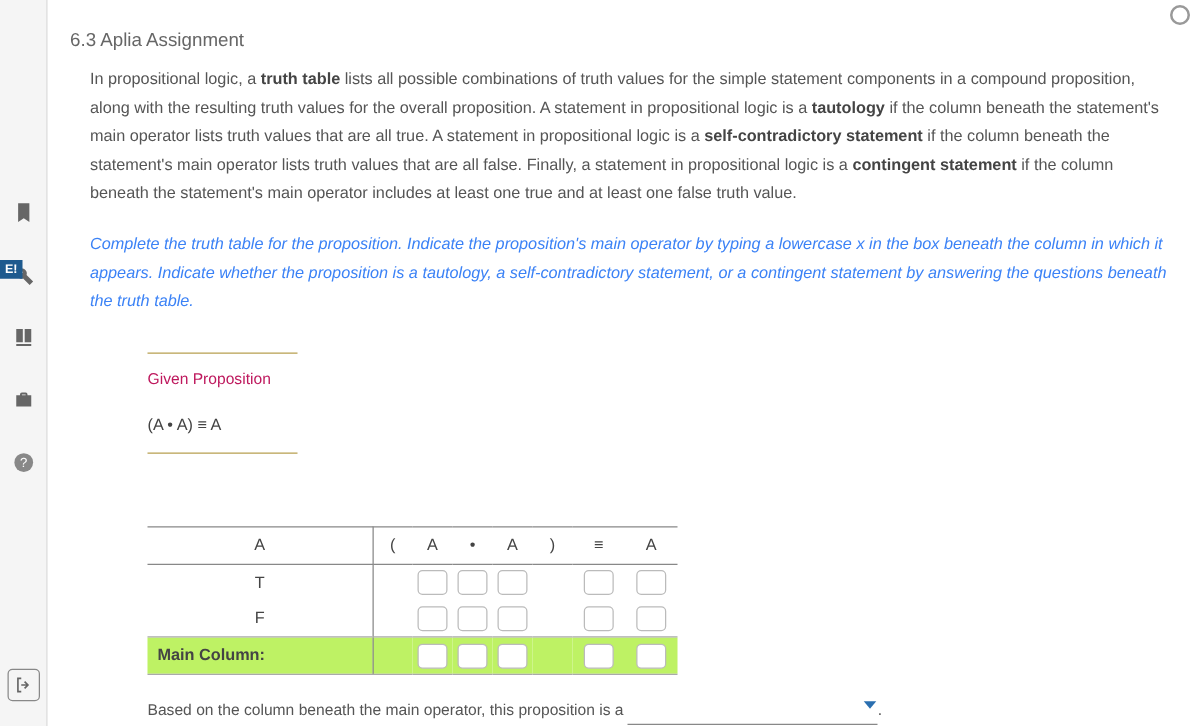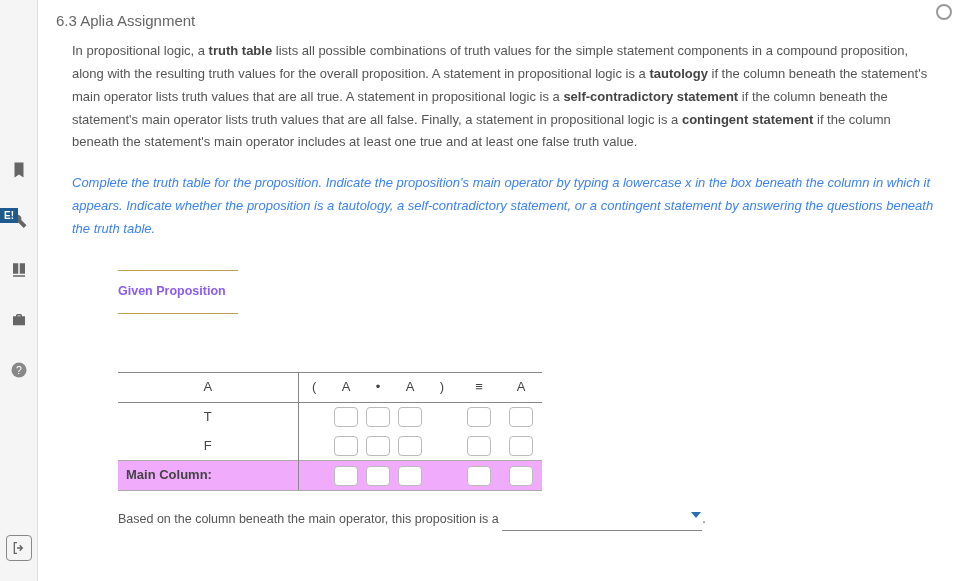--- a/index.html
+++ b/index.html
@@ -46,21 +46,21 @@
       margin-bottom: 20px;
       border: 1px solid #888;
       border-radius: 4px;
       padding: 4px;
       color: #666;
     }
     .exit-box svg { width: 16px; height: 16px; display: block; }
 
     .main {
       flex: 1;
-      padding: 8px 18px 0 18px;
+      padding: 20px 18px 0 18px;
       font-size: 13px;
       line-height: 1.75;
       color: #555;
       position: relative;
     }
     .page-title {
       font-size: 15px;
       color: #666;
       margin-bottom: 6px;
       font-weight: normal;
@@ -75,21 +75,21 @@
     }
     .prop-section { margin-left: 62px; }
     .hr-short {
       width: 120px;
       height: 1px;
       background: #b8a050;
       margin-bottom: 10px;
       border: none;
     }
     .hr-short.bottom { margin-top: 10px; margin-bottom: 0; }
-    .prop-label { font-weight: bold; font-size: 12.5px; color: #8b5cf6; }
+    .prop-label { font-weight: normal; font-size: 12.5px; color: #be185d; }
     .prop-expr { font-size: 13px; color: #444; margin-top: 14px; }
 
     .table-wrap { margin-left: 62px; margin-top: 58px; }
     .table-titles { display: flex; font-weight: bold; font-size: 12.5px; color: #444; }
     .table-titles .gtv { width: 180px; }
     .table-titles .tt { margin-left: 60px; }
 
     table.truth {
       border-collapse: collapse;
       margin-top: 2px;
@@ -101,21 +101,21 @@
       padding: 3px 0;
       height: 24px;
       font-weight: normal;
     }
     table.truth .col-gtv { width: 180px; border-right: 1px solid #888; }
     table.truth .col-sym { width: 32px; }
     table.truth .col-wide { width: 42px; }
     table.truth tr.hdr td { border-bottom: 1px solid #888; border-top: 1px solid #888; }
     table.truth tr.hdr td.col-gtv { border-top: 1px solid #888; }
     table.truth tr.main-row td {
-      background: #f0abfc;
+      background: #bef264;
       border-top: 1px solid #aaa;
       border-bottom: 1px solid #aaa;
     }
     table.truth tr.main-row td:first-child {
       font-weight: bold;
       text-align: left;
       padding-left: 8px;
     }
     .cell-input {
       width: 24px;
@@ -204,20 +204,21 @@
 
   <p class="intro">
     <span>In propositional logic, a </span><b>truth table</b><span> lists all possible combinations of truth values for the simple statement components in a compound proposition, along with the resulting truth values for the overall proposition. A statement in propositional logic is a </span><b>tautology</b><span> if the column beneath the statement's main operator lists truth values that are all true. A statement in propositional logic is a </span><b>self-contradictory statement</b><span> if the column beneath the statement's main operator lists truth values that are all false. Finally, a statement in propositional logic is a </span><b>contingent statement</b><span> if the column beneath the statement's main operator includes at least one true and at least one false truth value.</span>
   </p>
 
   <p class="instructions">Complete the truth table for the proposition. Indicate the proposition's main operator by typing a lowercase x in the box beneath the column in which it appears. Indicate whether the proposition is a tautology, a self-contradictory statement, or a contingent statement by answering the questions beneath the truth table.</p>
 
   <div class="prop-section">
     <hr class="hr-short">
     <div class="prop-label">Given Proposition</div>
+    <div class="prop-expr">(A • A) ≡ A</div>
     <hr class="hr-short bottom">
   </div>
 
   <div class="table-wrap">
     <table class="truth">
       <tbody>
           <tr class="hdr">
         <td class="col-gtv">A</td>
         <td class="col-sym">(</td>
         <td class="col-sym">A</td>

